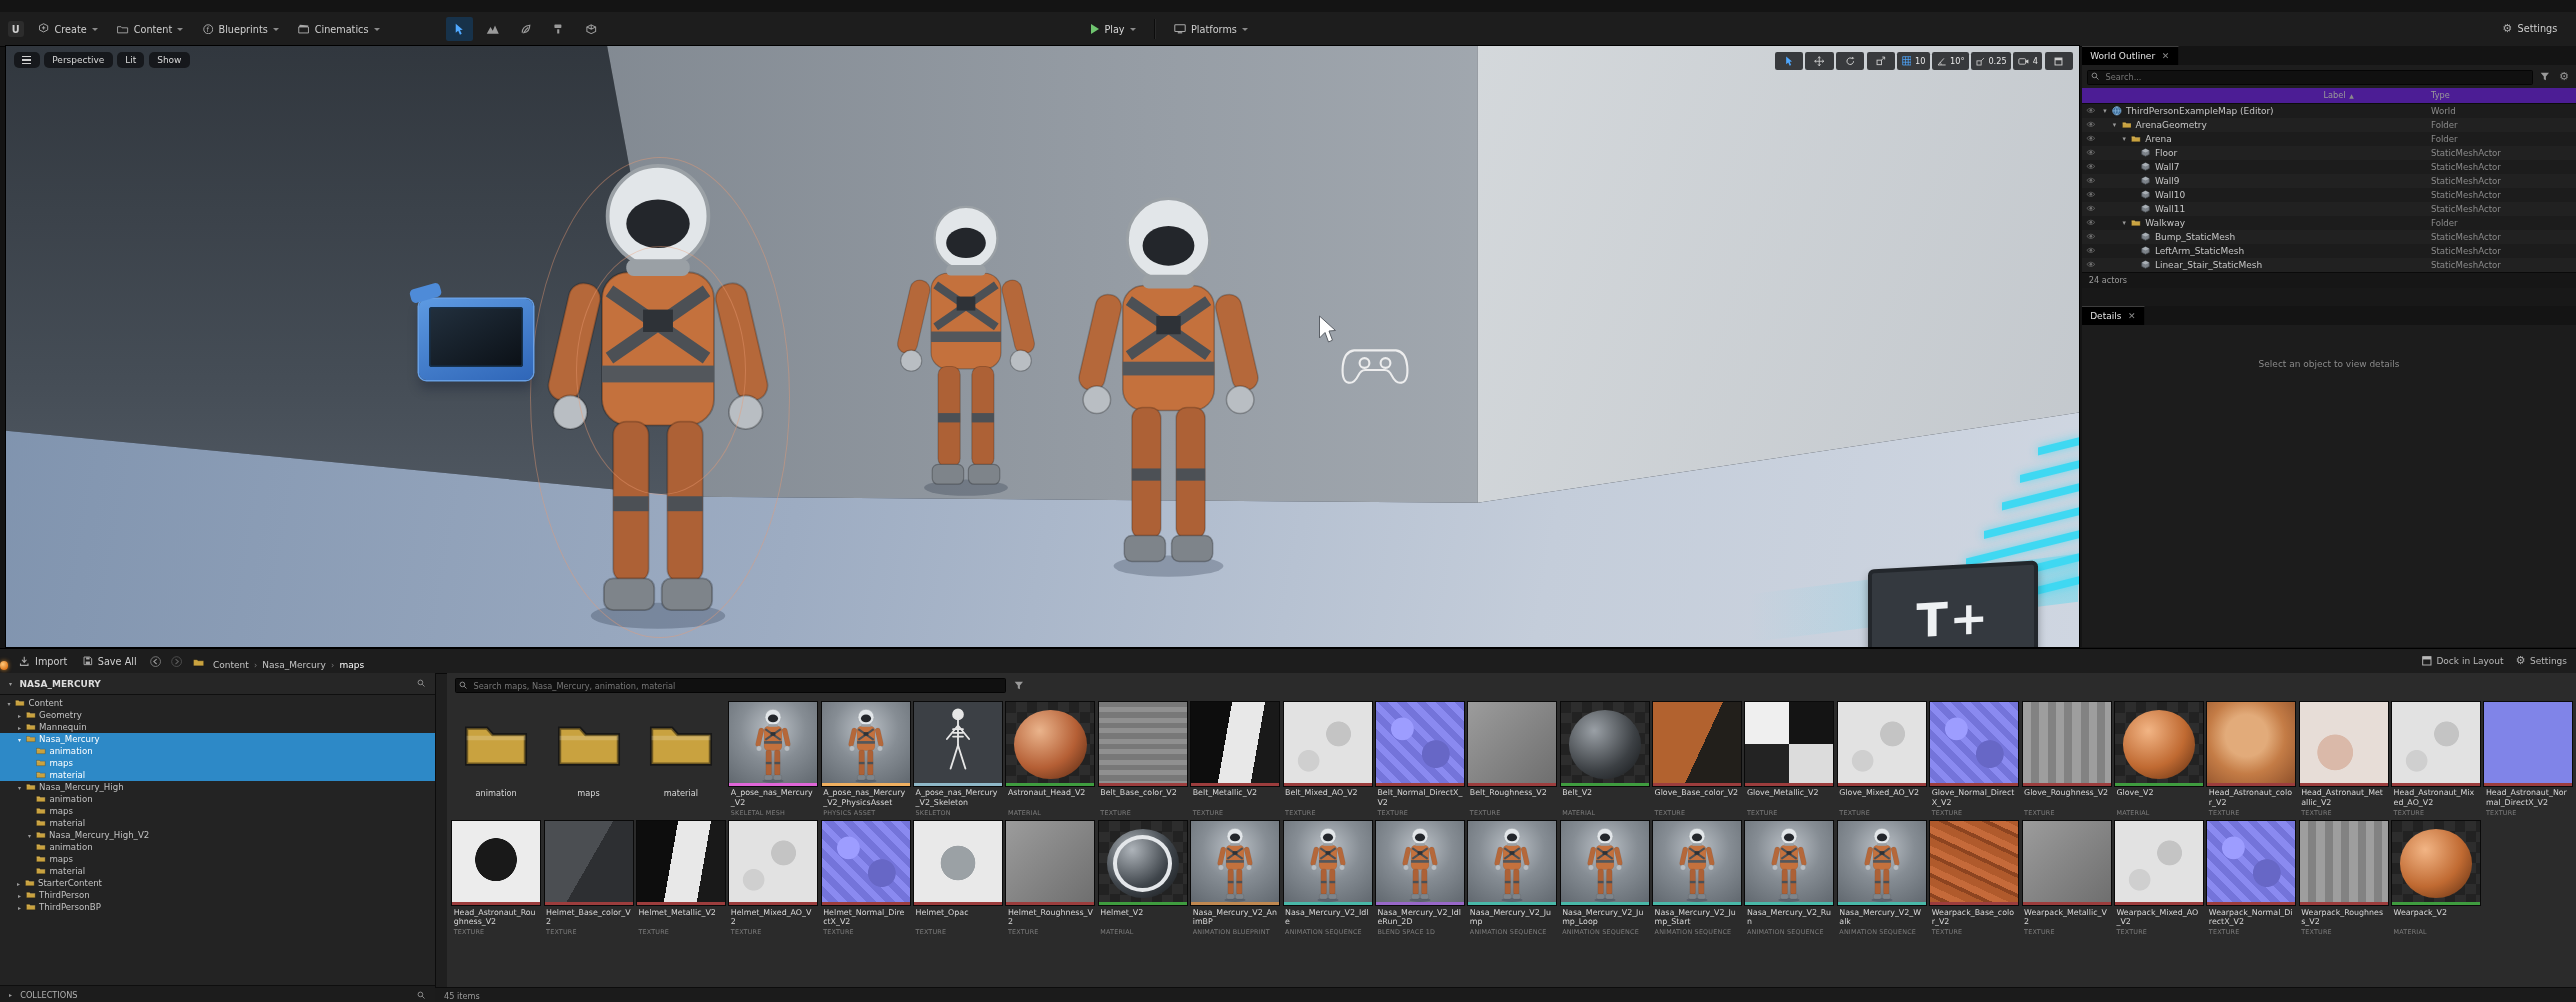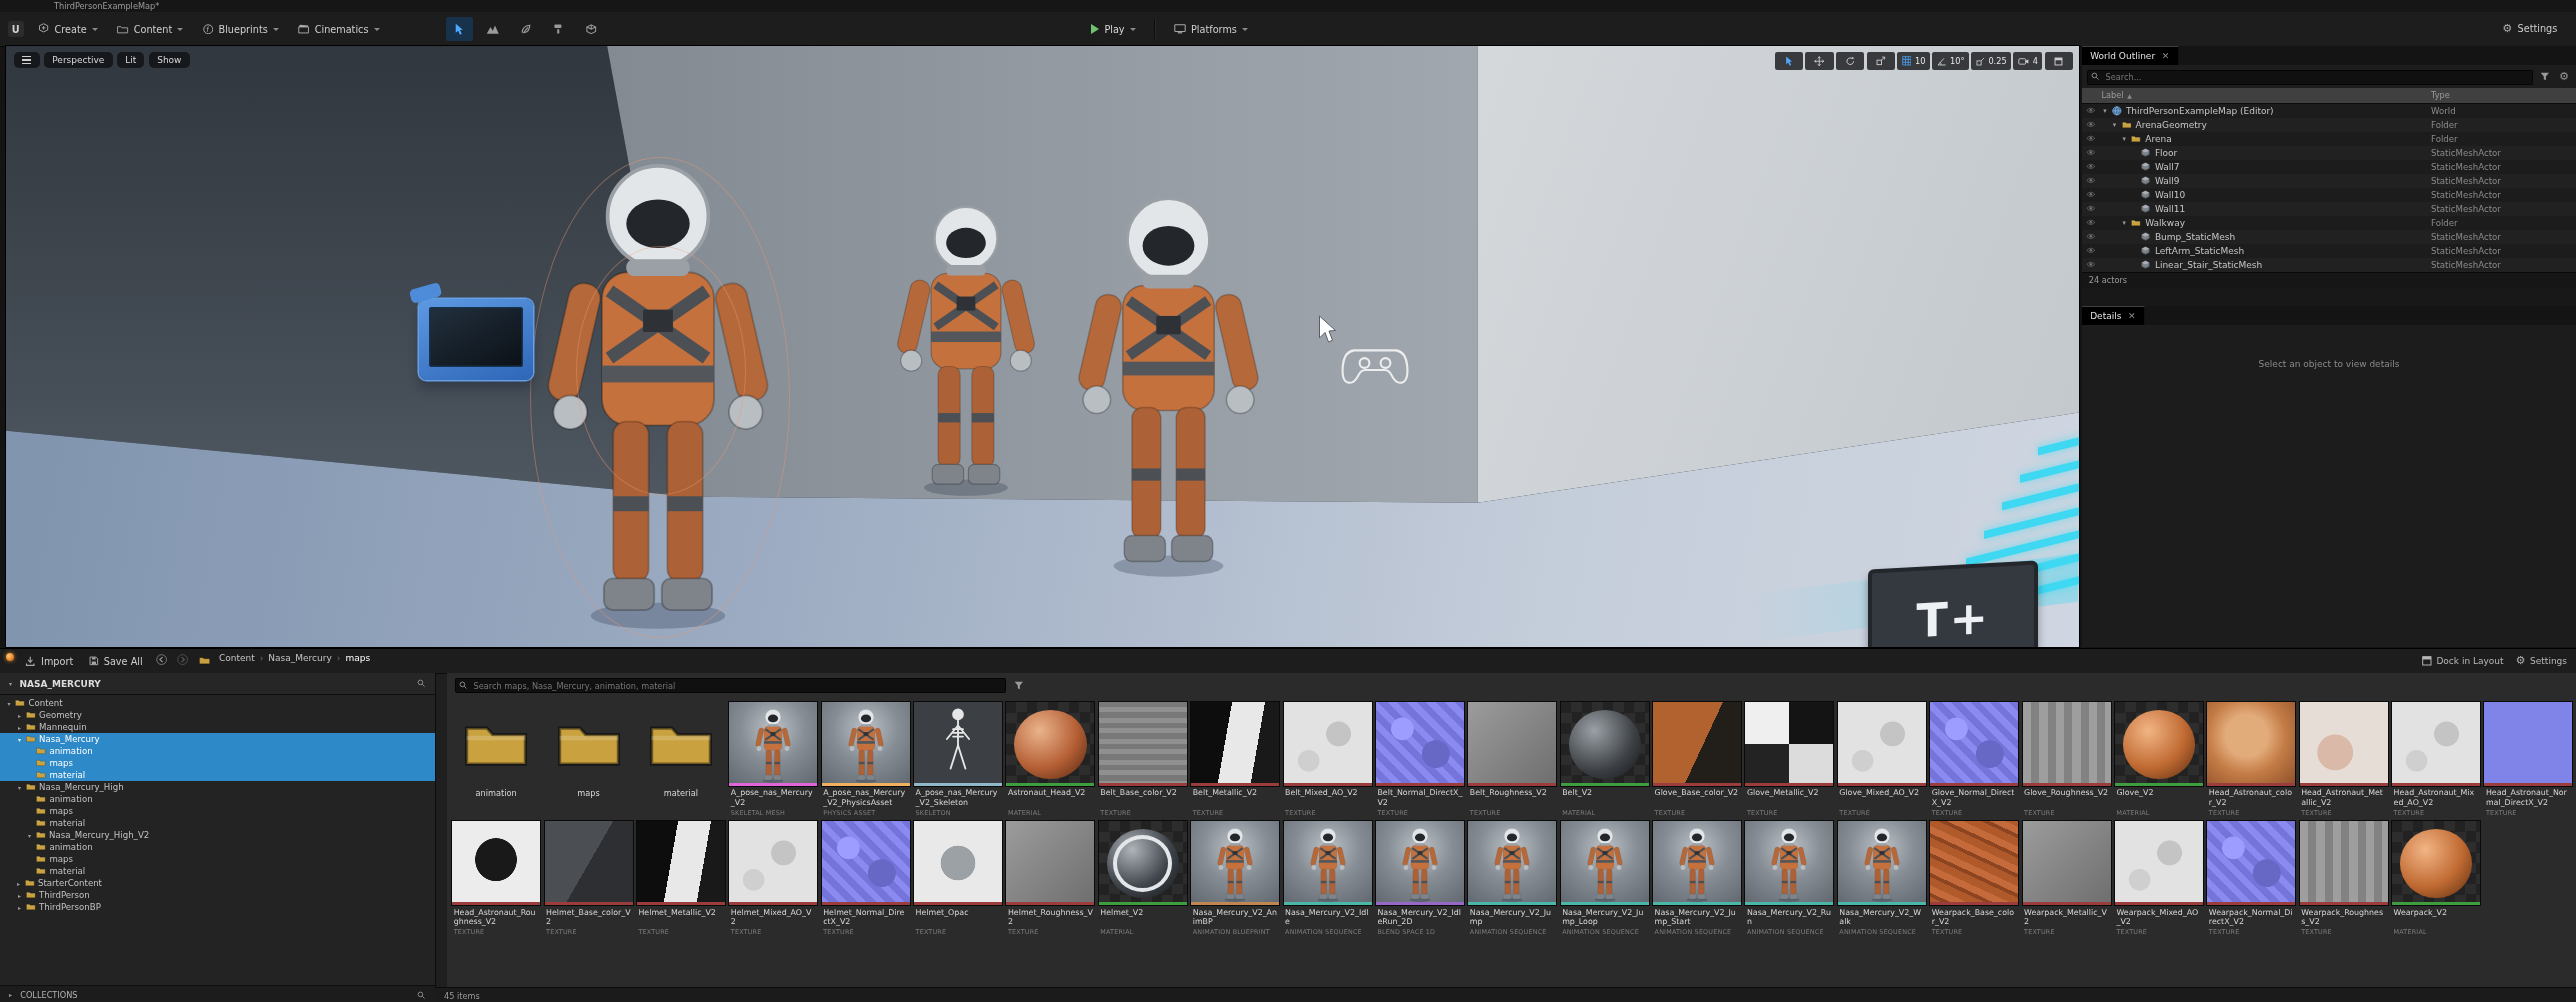--- a/index.html
+++ b/index.html
@@ -66,40 +66,40 @@
   
   #rightpanel{position:absolute;left:2082px;top:46px;width:494px;height:601px;background:#181818;}
   .tabbar{height:19.4px;background:#141414;display:flex;align-items:flex-end;}
   .tab{height:18.7px;background:#000000;display:flex;align-items:center;gap:6.7px;padding:0 8.2px;font-size:9px;color:#e2e2e2;border-top:0.7px solid #3d3d3d;border-right:0.7px solid #101010;}
   .tab .x{color:#8a8a8a;font-size:9px;}
   .searchrow{height:22.4px;display:flex;align-items:center;gap:4.5px;padding:0 4.5px;background:#1d1d1d;}
   .searchbox{flex:1;position:relative;height:15px;}
   .searchbox input{width:100%;height:100%;box-sizing:border-box;background:#101010;border:0.7px solid #050505;border-radius:1.5px;color:#bbb;font-size:8.2px;padding:0 4.5px 0 18px;outline:none;font-family:inherit;}
   .searchbox input::placeholder{color:#767676}
   .searchbox .mag{position:absolute;left:4.5px;top:3px;}
-  .colhead{height:15px;display:flex;align-items:center;font-size:8.2px;color:#9a9a9a;background:#404040;border-bottom:0.7px solid #0c0c0c;position:relative;}
+  .colhead{height:15px;display:flex;align-items:center;font-size:8.2px;color:#9a9a9a;background:#4c1d95;border-bottom:0.7px solid #0c0c0c;position:relative;justify-content:center;}
   .colhead .c1{padding-left:19.4px;display:flex;gap:3.7px;align-items:center;}
   .colhead .arrow{font-size:6px;color:#8a8a8a}
   .colhead .c2{position:absolute;left:349px;}
   #outliner-rows{background:#1c1c1c;}
   .out-row{height:14px;display:flex;align-items:center;font-size:9px;color:#c6c6c6;position:relative;}
   .out-row.alt{background:#212121;}
   .out-row .eye{width:18px;display:flex;justify-content:center;opacity:.75;}
   .out-caret{width:9.7px;font-size:6.7px;color:#9a9a9a;text-align:center;}
   .out-icon{width:14px;display:flex;justify-content:center;}
   .out-label{margin-left:2.2px;white-space:nowrap;}
   .out-type{position:absolute;left:349px;color:#8a8a8a;font-size:8.6px;white-space:nowrap;}
   .panel-status{height:15px;background:#161616;font-size:8.2px;color:#9a9a9a;display:flex;align-items:center;padding-left:6.7px;border-top:0.7px solid #0a0a0a;}
   #details{position:absolute;left:0;top:260px;width:100%;bottom:0;background:#1c1c1c;}
   #details .empty{margin-top:34px;text-align:center;font-size:9px;color:#8a8a8a;}
   .ic-btn{color:#9a9a9a;display:flex;align-items:center;justify-content:center;width:15px;height:15px;}
   
   #cbrowser{position:absolute;left:0;top:648px;width:100%;height:355px;background:#1f1f1f;border-top:0.7px solid #000;}
   #cb-path{position:absolute;left:0;top:0;width:100%;height:24px;background:#1d1d1d;border-bottom:0.7px solid #0a0a0a;display:flex;align-items:center;}
-  .cb-left{display:flex;align-items:flex-start;gap:6.7px;padding-left:6px;font-size:9px;color:#c4c4c4;}
+  .cb-left{display:flex;align-items:flex-end;gap:6.7px;font-size:9px;color:#c4c4c4;}
   .cb-right{position:absolute;right:9px;display:flex;align-items:center;gap:12px;font-size:9px;color:#b8b8b8;}
   .cb-right .grp{display:flex;align-items:center;gap:4.5px;}
   .amberdot{width:8.2px;height:8.2px;border-radius:50%;background:radial-gradient(circle at 35% 35%,#ffc97a,#e07b1f 70%);box-shadow:0 0 4.5px rgba(240,150,40,.8);}
   .crumb{display:flex;align-items:center;gap:5.2px;font-size:9px;}
   .crumb .seg{color:#c4c4c4}
   .crumb .seg.last{color:#fff}
   .crumb .chev{color:#7a7a7a;font-size:8.2px}
   #cb-sources{position:absolute;left:0;top:24px;width:435px;bottom:0;background:#232323;border-right:0.7px solid #0c0c0c;}
   .src-head{height:21px;display:flex;align-items:center;gap:4.5px;padding:0 6px;font-size:9px;font-weight:bold;color:#dddddd;background:#262626;border-bottom:0.7px solid #0f0f0f;}
   .src-head .sp{flex:1}
@@ -172,23 +172,20 @@
     <rect x="31" y="232" width="27" height="17" rx="5" fill="#7e848a" stroke="rgba(0,0,0,0.25)"></rect>
     <rect x="62" y="232" width="27" height="17" rx="5" fill="#7e848a" stroke="rgba(0,0,0,0.25)"></rect>
     <circle cx="60" cy="38" r="27" fill="#e2e6e9" stroke="#9aa0a5" stroke-width="2"></circle>
     <ellipse cx="60" cy="42" rx="17" ry="13" fill="#23262b"></ellipse>
     <rect x="43" y="61" width="34" height="9" rx="4" fill="#9aa0a5"></rect>
   </symbol>
 </svg>
 
 <div id="root" style="--selection_blue: #2d89c7; --play_green: #6fc46f; --folder_tan: #c9a23f; --viewport_cyan: #3fd8f2; --mode_active_blue: #4fa8ff;">
 
-  <div id="titlebar">
-    <span class="t">ThirdPersonExampleMap*</span>
-  </div>
 
   <div id="toolbar">
     <div class="tb-left">
       <span class="ulogo">U</span>
       <div class="tb-btn">
         <svg width="11.2" height="11.2" viewBox="0 0 15 15">
             <path d="M7.5 1 13 3.7 V9.3 L7.5 12 2 9.3 V3.7Z" fill="none" stroke="currentColor" stroke-width="1.3"></path>
             <line x1="7.5" y1="4.2" x2="7.5" y2="8.8" stroke="currentColor" stroke-width="1.3"></line>
             <line x1="5.2" y1="6.5" x2="9.8" y2="6.5" stroke="currentColor" stroke-width="1.3"></line>
           </svg>

